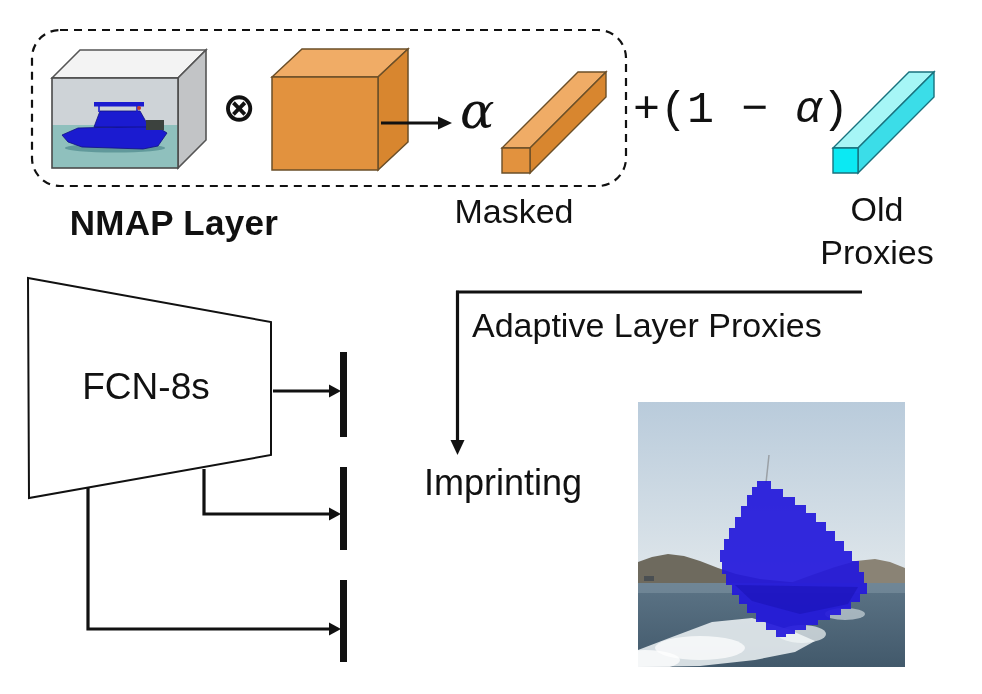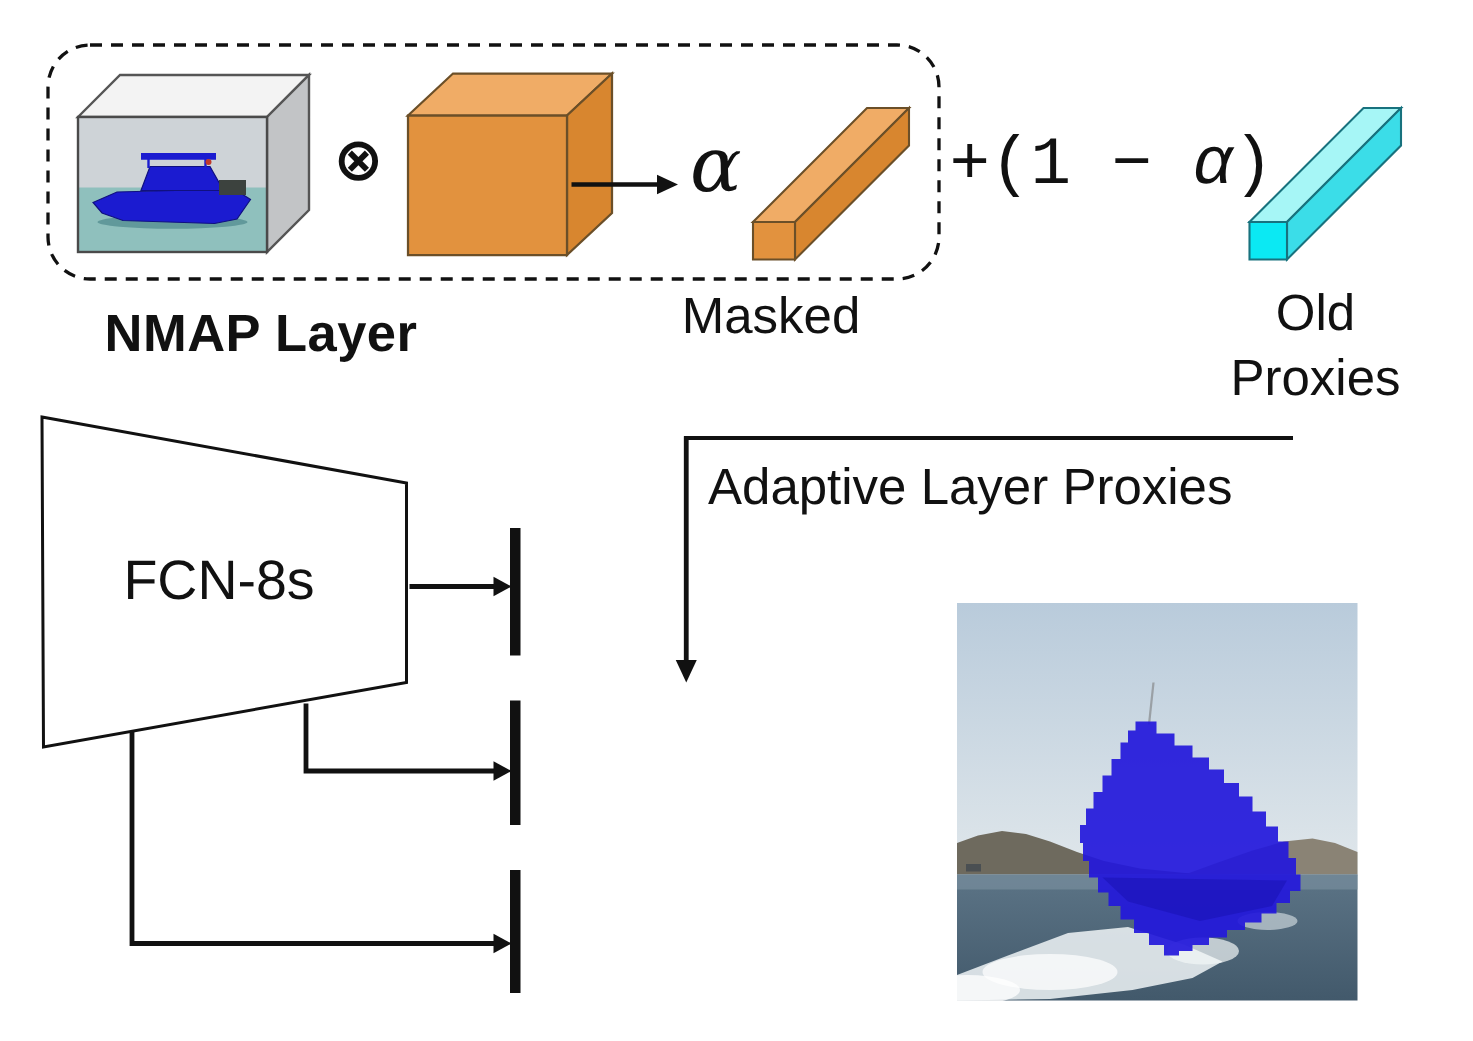--- a/index.html
+++ b/index.html
@@ -142,17 +142,18 @@
 
   <div class="lbl alpha">α</div>
 
   <div class="lbl formula">
     <span class="up">+(1 − </span><span class="it">α</span><span class="up">)</span>
   </div>
 
   <div class="lbl adaptive">Adaptive Layer Proxies</div>
 
   <div class="lbl multires center">
+    <div>Imprinting</div>
   </div>
 
   <div class="lbl fcn">FCN-8s</div>
 
 </div>
 
 </body></html>

